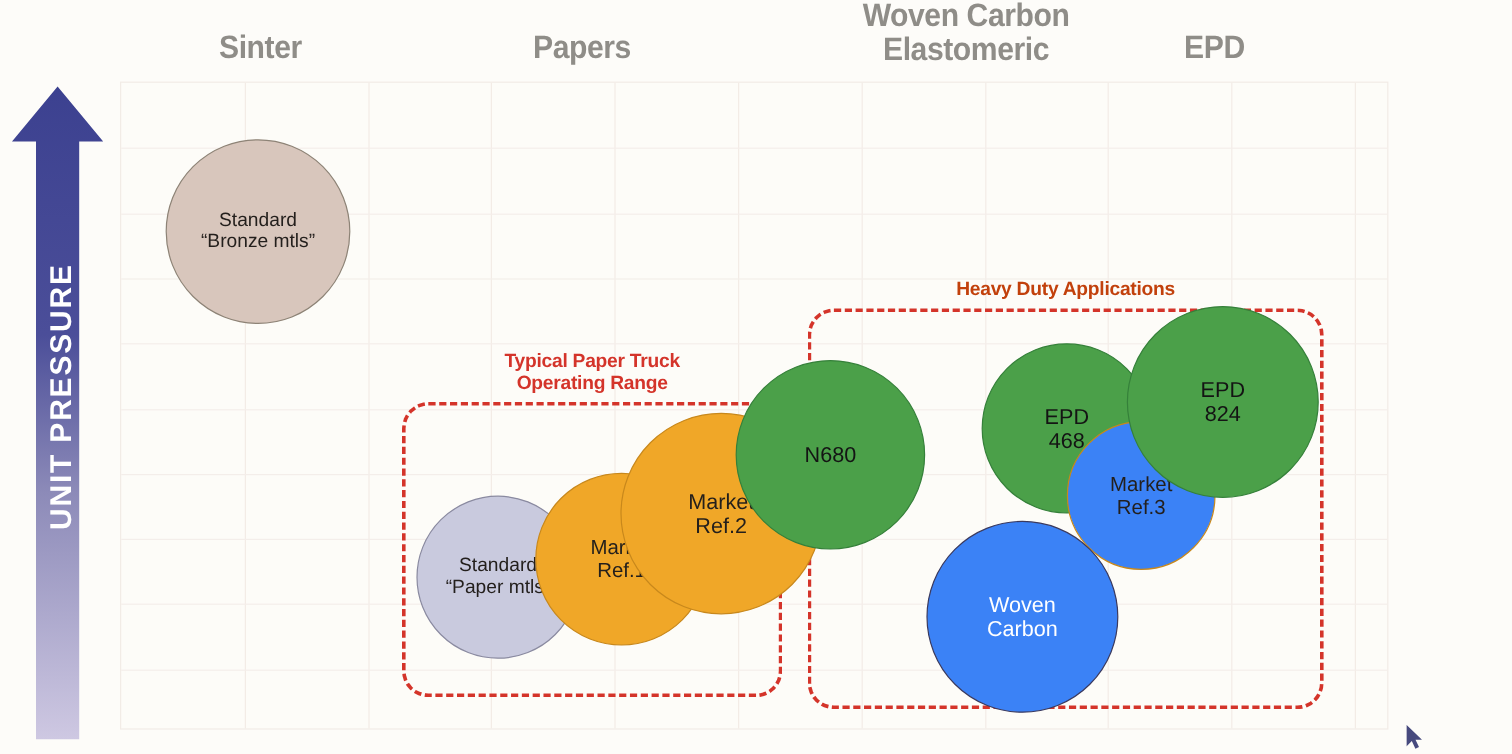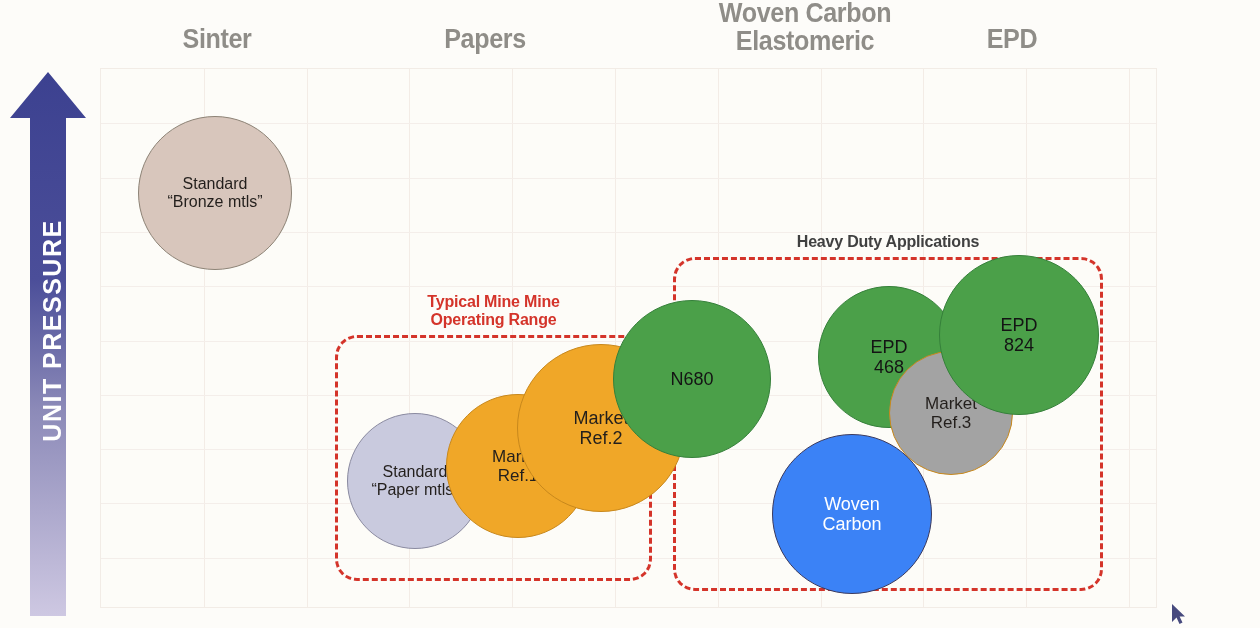--- a/index.html
+++ b/index.html
@@ -138,39 +138,39 @@
           <stop offset="100%" stop-color="#cec8e2"></stop>
         </linearGradient>
       </defs>
       <polygon points="40,2 78,48 58,48 58,546 22,546 22,48 2,48" fill="url(#arrGrad)"></polygon>
     </svg>
     <div class="axis-label">UNIT PRESSURE</div>
   </div>
 
   <div id="annotations">
       <div class="dashbox" style="left: 335px; top: 335px; width: 317px; height: 246px; border-color: rgb(212, 52, 42);"></div>
-      <div class="dash-label" style="left: 293.5px; top: 293px; width: 400px; color: rgb(212, 52, 42);">Typical Mine Mine
+      <div class="dash-label" style="left: 293.5px; top: 293px; width: 400px; color: rgb(212, 52, 42);">Typical Paper Truck
 Operating Range</div>
       <div class="dashbox" style="left: 673px; top: 257px; width: 430px; height: 334px; border-color: rgb(212, 52, 42);"></div>
-      <div class="dash-label" style="left: 688px; top: 233px; width: 400px; color: #404040;">Heavy Duty Applications</div>
+      <div class="dash-label" style="left: 688px; top: 233px; width: 400px; color: #c2410c;">Heavy Duty Applications</div>
     </div>
 
   <div id="bubbles">
       <div class="bubble" style="left: 138px; top: 116px; width: 154px; height: 154px; background: rgb(216, 198, 188); border: 1.5px solid rgb(141, 131, 118); color: rgb(35, 31, 28); font-size: 16px;">Standard
 “Bronze mtls”</div>
       <div class="bubble" style="left: 347px; top: 413px; width: 136px; height: 136px; background: rgb(201, 202, 222); border: 1.5px solid rgb(138, 138, 160); color: rgb(35, 31, 28); font-size: 16px;">Standard
 “Paper mtls”</div>
       <div class="bubble" style="left: 446px; top: 394px; width: 144px; height: 144px; background: rgb(240, 167, 40); border: 1.5px solid rgb(200, 136, 28); color: rgb(35, 31, 28); font-size: 17px;">Market
 Ref.1</div>
       <div class="bubble" style="left: 517px; top: 344px; width: 168px; height: 168px; background: rgb(240, 167, 40); border: 1.5px solid rgb(200, 136, 28); color: rgb(35, 31, 28); font-size: 18px;">Market
 Ref.2</div>
       <div class="bubble" style="left: 613px; top: 300px; width: 158px; height: 158px; background: rgb(75, 160, 73); border: 1.5px solid rgb(53, 128, 58); color: rgb(20, 20, 20); font-size: 18px;">N680</div>
       <div class="bubble" style="left: 818px; top: 286px; width: 142px; height: 142px; background: rgb(75, 160, 73); border: 1.5px solid rgb(53, 128, 58); color: rgb(20, 20, 20); font-size: 18px;">EPD
 468</div>
-      <div class="bubble" style="left: 889px; top: 351px; width: 124px; height: 124px; background: #a3a3a3; border: 1.5px solid rgb(200, 136, 28); color: rgb(35, 31, 28); font-size: 17px;">Market
+      <div class="bubble" style="left: 889px; top: 351px; width: 124px; height: 124px; background: #3b82f6; border: 1.5px solid rgb(200, 136, 28); color: rgb(35, 31, 28); font-size: 17px;">Market
 Ref.3</div>
       <div class="bubble" style="left: 939px; top: 255px; width: 160px; height: 160px; background: rgb(75, 160, 73); border: 1.5px solid rgb(53, 128, 58); color: rgb(20, 20, 20); font-size: 18px;">EPD
 824</div>
       <div class="bubble" style="left: 772px; top: 434px; width: 160px; height: 160px; background: #3b82f6; border: 1.5px solid rgb(59, 58, 94); color: rgb(255, 255, 255); font-size: 18px;">Woven
 Carbon</div>
     </div>
 
   <div class="cursor" style="left:1172px;top:604px;">
     <svg width="16" height="22" viewBox="0 0 16 22" xmlns="http://www.w3.org/2000/svg">
       <polygon points="0,0 0,18 4.5,13.5 7.5,20 10.5,18.6 7.6,12.4 13,12.4" fill="#474a7e"></polygon>

